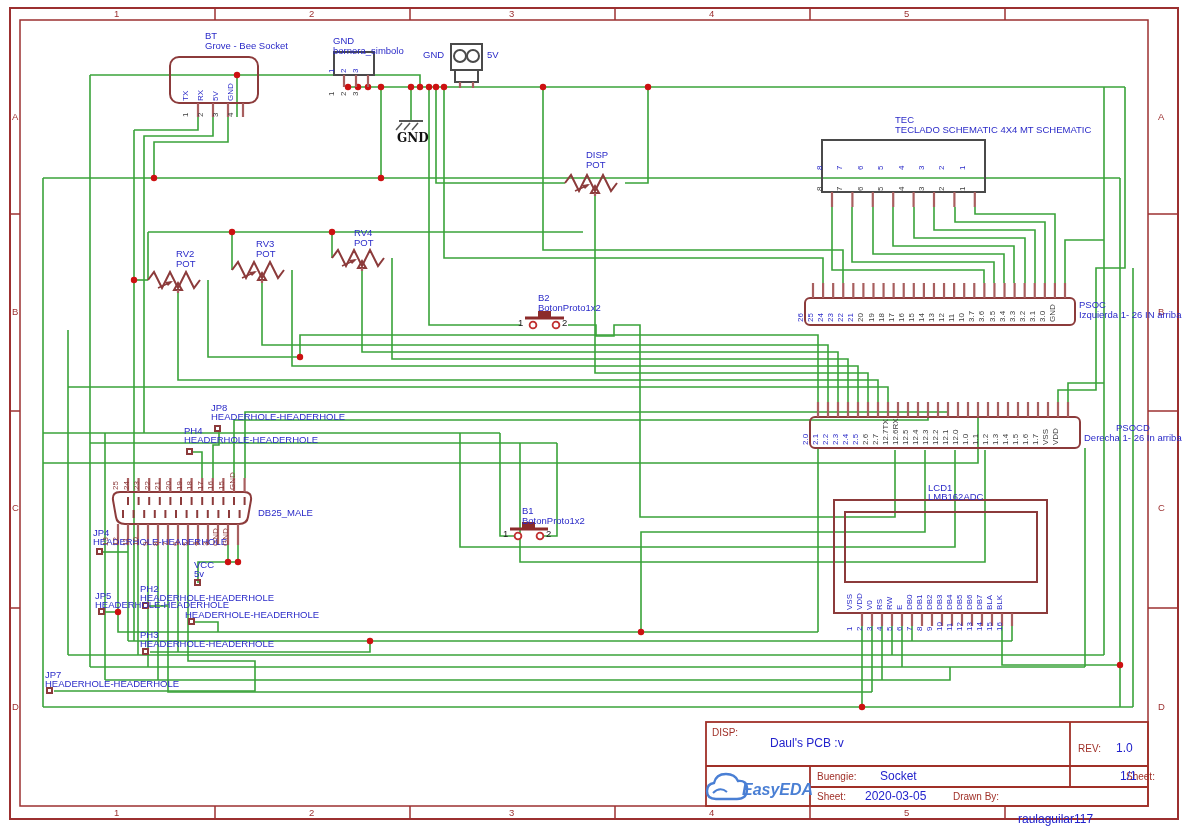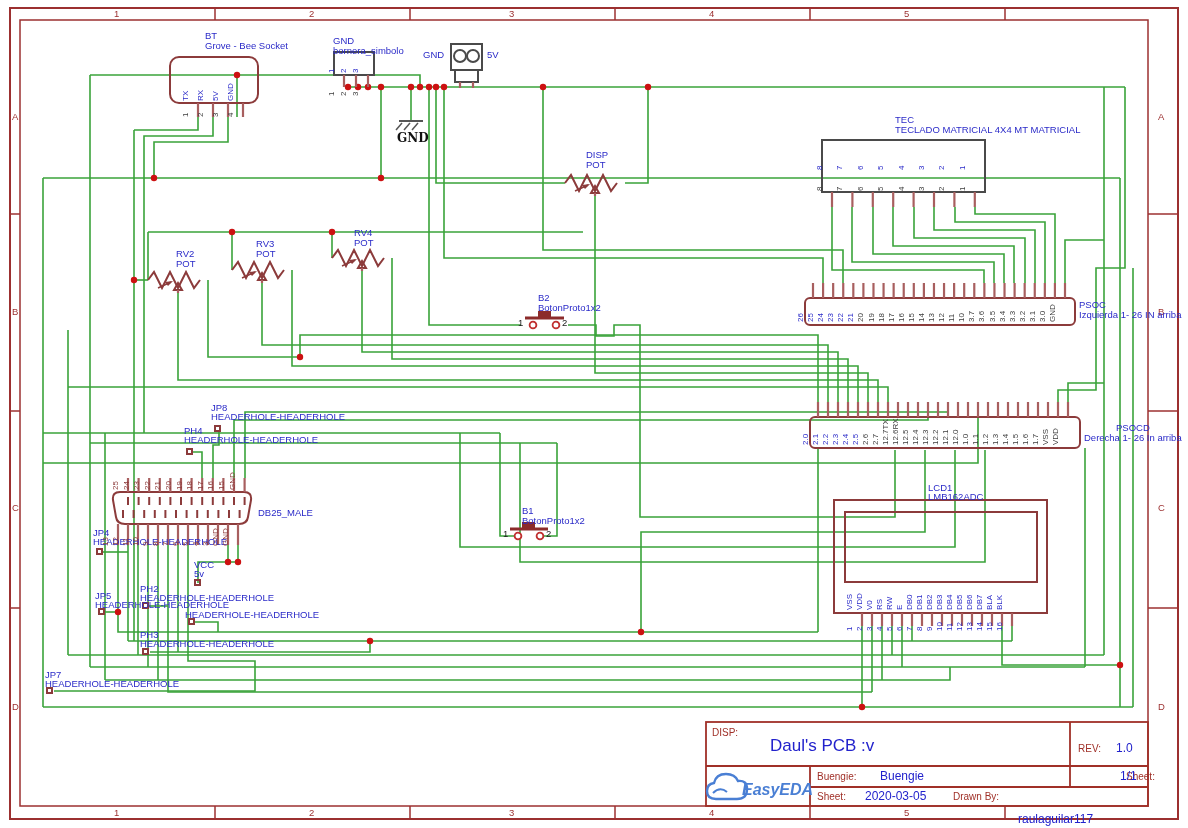--- a/index.html
+++ b/index.html
@@ -17,21 +17,21 @@
   .lbl{position:absolute;font-size:9.5px;line-height:10px;color:#2a2ac8;white-space:nowrap;}
   .lbl.dark{color:#1b1b1b;}
   .lbl.serif{font-family:"DejaVu Serif",serif;font-size:12px;color:#111;font-weight:bold;}
   .frame-lbl{position:absolute;color:#9c3030;font-size:9.5px;line-height:10px;}
   .vpin{position:absolute;transform-origin:0 100%;transform:rotate(-90deg);
         font-size:8px;line-height:9px;height:9px;white-space:nowrap;color:#3d3d3d;}
   .vpin.pblue{color:#2a2ac8;}
   .vpin.pmaroon{color:#8c3b3b;}
   .tb-red{position:absolute;color:#a03028;font-size:10px;white-space:nowrap;}
   .tb-blue{position:absolute;color:#2222cc;font-size:12px;white-space:nowrap;}
-  .tb-title{position:absolute;color:#2222cc;font-size:17px;white-space:nowrap;}
+  .tb-title{position:absolute;color:#2222cc;font-size:12px;white-space:nowrap;}
   .logo-text{position:absolute;color:#4a7fd4;font-size:16px;font-weight:bold;font-style:italic;white-space:nowrap;}
 </style>
 </head>
 <body>
 
 <div id="sheet">
 
 <svg id="wires" width="1188" height="828" viewBox="0 0 1188 828">
 
   <g>
@@ -461,21 +461,21 @@
 <div class="lbl" style="left:205px;top:31px">BT</div>
 <div class="lbl" style="left:205px;top:41px">Grove - Bee Socket</div>
 <div class="lbl" style="left:333px;top:36px">GND</div>
 <div class="lbl" style="left:333px;top:46px">bornera_simbolo</div>
 <div class="lbl" style="left:423px;top:50px">GND</div>
 <div class="lbl" style="left:487px;top:50px">5V</div>
 <div class="lbl serif" style="left:397px;top:133px">GND</div>
 <div class="lbl" style="left:586px;top:150px">DISP</div>
 <div class="lbl" style="left:586px;top:160px">POT</div>
 <div class="lbl" style="left:895px;top:115px">TEC</div>
-<div class="lbl" style="left:895px;top:125px">TECLADO MATRICIAL 4X4 MT MATRICIAL</div>
+<div class="lbl" style="left:895px;top:125px">TECLADO SCHEMATIC 4X4 MT SCHEMATIC</div>
 <div class="lbl" style="left:176px;top:249px">RV2</div>
 <div class="lbl" style="left:176px;top:259px">POT</div>
 <div class="lbl" style="left:256px;top:239px">RV3</div>
 <div class="lbl" style="left:256px;top:249px">POT</div>
 <div class="lbl" style="left:354px;top:228px">RV4</div>
 <div class="lbl" style="left:354px;top:238px">POT</div>
 <div class="lbl" style="left:538px;top:293px">B2</div>
 <div class="lbl" style="left:538px;top:303px">BotonProto1x2</div>
 <div class="lbl dark" style="left:518px;top:318px">1</div>
 <div class="lbl dark" style="left:562px;top:318px">2</div>
@@ -672,21 +672,21 @@
       <span class="vpin pmaroon" style="left: 210px; top: 537px;">3</span>
       <span class="vpin pmaroon" style="left: 220px; top: 537px;">GND</span>
       <span class="vpin pmaroon" style="left: 230px; top: 537px;">GND</span>
     </div>
 
 <div class="tb-red" style="left:712px;top:727px">DISP:</div>
 <div class="tb-title" style="left:770px;top:736px">Daul's PCB :v</div>
 <div class="tb-red" style="left:1078px;top:743px">REV:</div>
 <div class="tb-blue" style="left:1116px;top:741px">1.0</div>
 <div class="tb-red" style="left:817px;top:771px">Buengie:</div>
-<div class="tb-blue" style="left:880px;top:769px">Buengie</div>
+<div class="tb-blue" style="left:880px;top:769px">Socket</div>
 <div class="tb-red" style="left:1126px;top:771px">Sheet:</div>
 <div class="tb-blue" style="left:1120px;top:769px">1/1</div>
 <div class="tb-red" style="left:817px;top:791px">Sheet:</div>
 <div class="tb-blue" style="left:865px;top:789px">2020-03-05</div>
 <div class="tb-red" style="left:953px;top:791px">Drawn By:</div>
 <div class="tb-blue" style="left:1018px;top:812px">raulaguilar117</div>
 <div class="logo-text" style="left:742px;top:781px">EasyEDA</div>
 
 </div>
 

